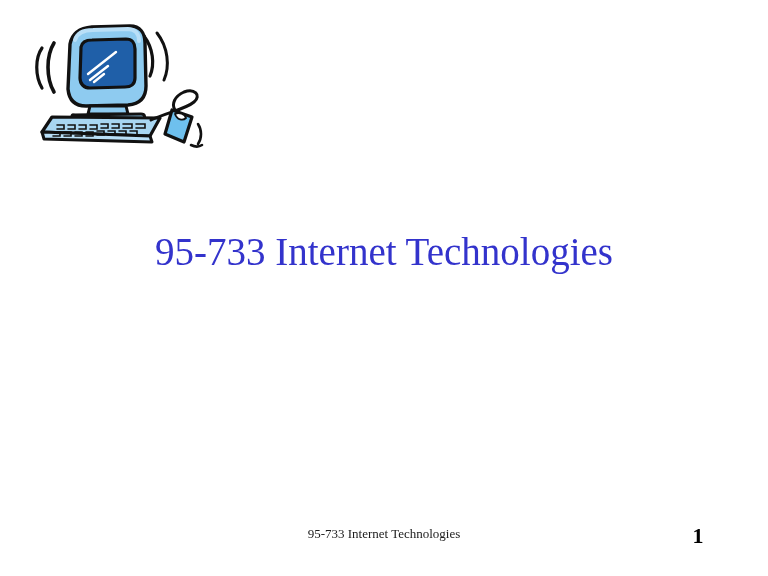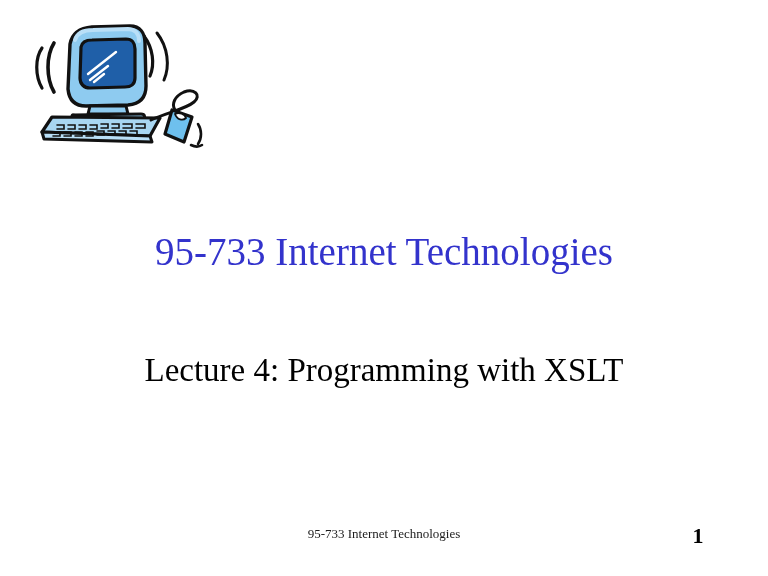--- a/index.html
+++ b/index.html
@@ -155,19 +155,18 @@
       </g>
       <g stroke="#111111" stroke-width="2.6" stroke-linecap="round" fill="none">
         <path d="M180 110 C184 116 184 124 180 130"></path>
         <path d="M173 131 C177 133 181 133 184 131"></path>
       </g>
     </svg>
   </div>
 
   <div id="title">95-733 Internet Technologies</div>
 
-  <div id="subtitle">Lecture 4: Programming with XSLT</div>
 
   <div id="footer-text">95-733 Internet Technologies</div>
 
   <div id="page-number">1</div>
 
 </div>
 
 </body></html>

